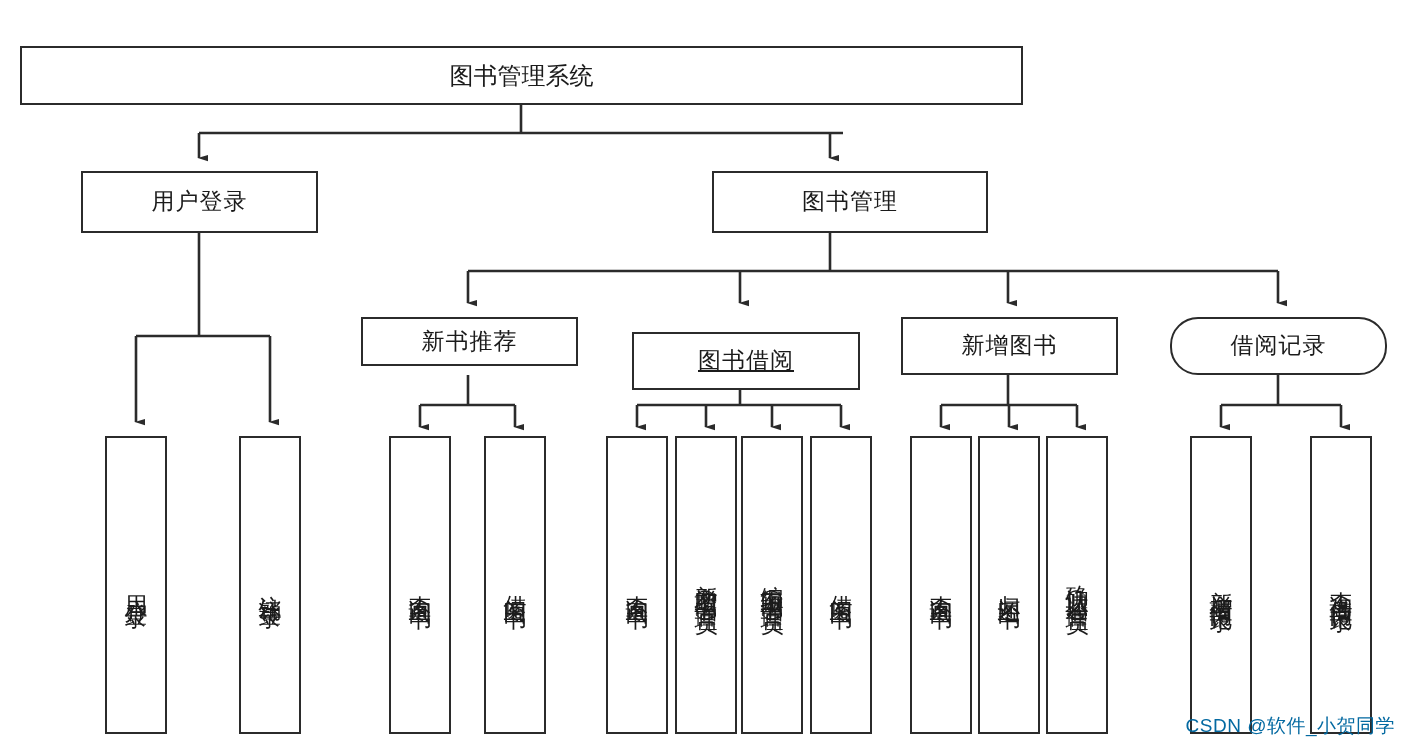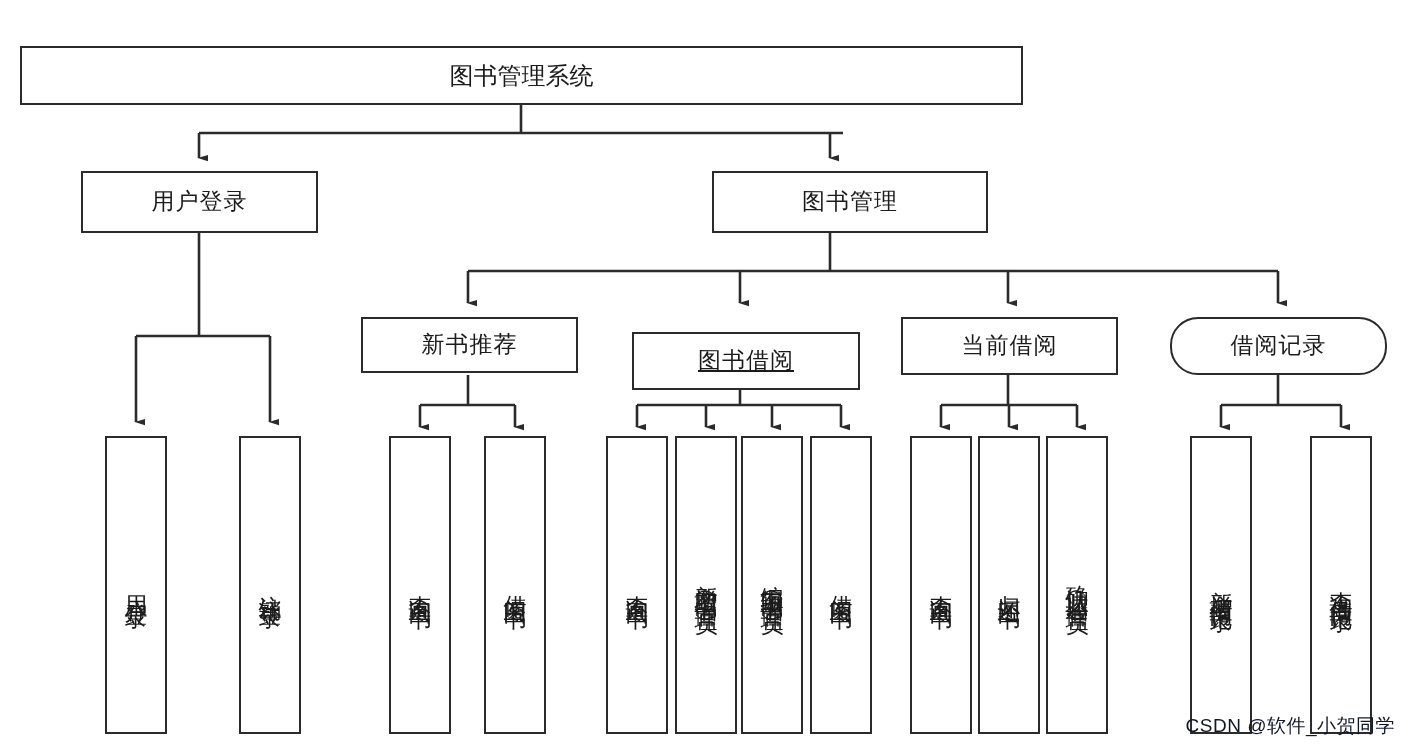--- a/index.html
+++ b/index.html
@@ -53,21 +53,21 @@
     text-orientation: upright;
     white-space: nowrap;
     line-height: 1.0;
     letter-spacing: 4px;
   }
   .watermark {
     position: absolute;
     right: 10px;
     bottom: 8px;
     font-size: 19px;
-    color: #0f172a;
+    color: #0369a1;
     letter-spacing: 0.5px;
     white-space: nowrap;
   }
 </style>
 </head>
 <body>
 
 <div id="canvas">
 
   <svg id="wires" viewBox="0 0 1405 747" xmlns="http://www.w3.org/2000/svg">
@@ -124,28 +124,28 @@
     <span>图书管理系统</span>
   </div>
 
   <div class="node h" style="left:81px; top:171px; width:237px; height:62px;">
     <span>用户登录</span>
   </div>
   <div class="node h" style="left:712px; top:171px; width:276px; height:62px;">
     <span>图书管理</span>
   </div>
 
-  <div class="node h" style="left:361px; top:317px; width:217px; height:56px;">
+  <div class="node h" style="left:361px; top:317px; width:217px; height:49px;">
     <span>新书推荐</span>
   </div>
   <div class="node h" style="left:632px; top:332px; width:228px; height:58px;text-decoration:underline;">
     <span>图书借阅</span>
   </div>
   <div class="node h" style="left:901px; top:317px; width:217px; height:58px;">
-    <span>当前借阅</span>
+    <span>新增图书</span>
   </div>
   <div class="node h" style="left:1170px; top:317px; width:217px; height:58px;border-radius:28px;">
     <span>借阅记录</span>
   </div>
 
   <div class="node leaf" style="left:105px; top:436px; width:62px; height:298px;">
     <span class="vtext">用户登录</span>
   </div>
   <div class="node leaf" style="left:239px; top:436px; width:62px; height:298px;">
     <span class="vtext">注销登录</span>

